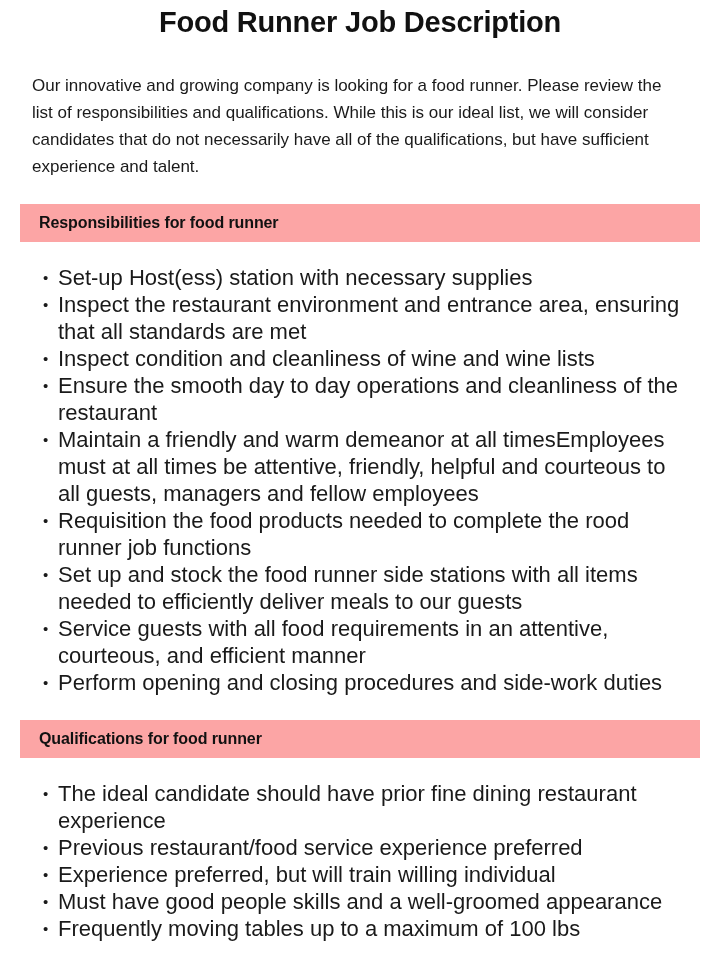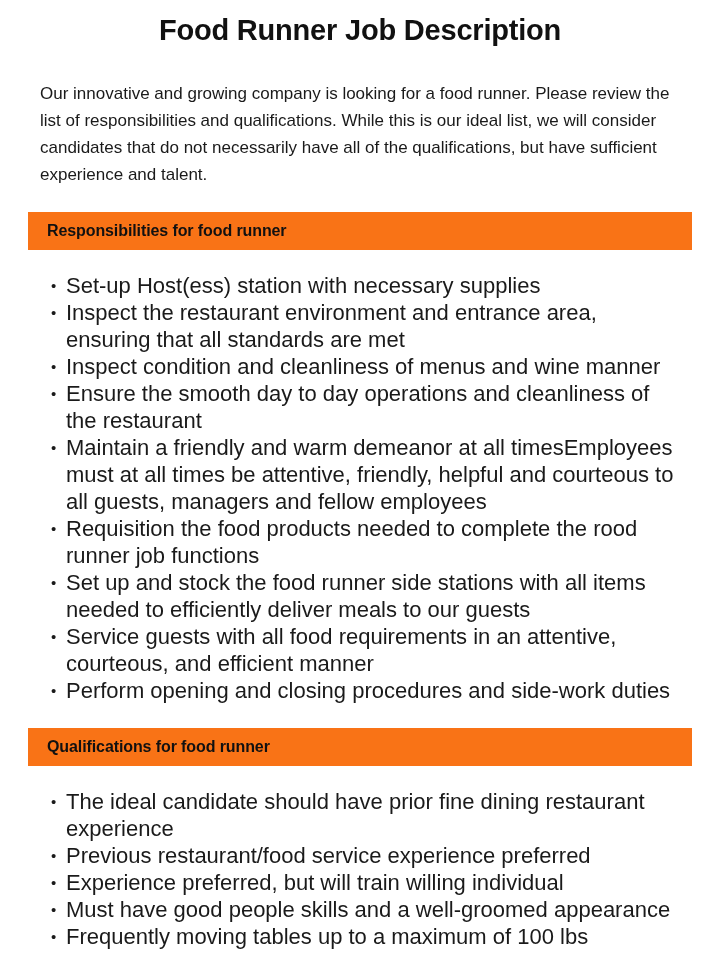--- a/index.html
+++ b/index.html
@@ -12,21 +12,21 @@
     min-height: 976px;
     font-family: "Liberation Sans", sans-serif;
     color: #000000;
     -webkit-font-smoothing: antialiased;
   }
   .page {
     width: 720px;
     min-height: 976px;
     position: relative;
     box-sizing: border-box;
-    padding: 8px;
+    padding: 0;
     background: #ffffff;
   }
   .doc-title {
     font-size: 29px;
     font-weight: bold;
     text-align: center;
     letter-spacing: -0.2px;
     line-height: 34px;
     margin: 0;
     padding: 5px 20px 0 20px;
@@ -36,21 +36,21 @@
     font-size: 17px;
     line-height: 27px;
     margin: 12px;
     padding: 21px 24px 0 20px;
     color: #1a1a1a;
   }
   .section {
     margin: 0;
   }
   .section-header {
-    background: #f97316;
+    background: #fca5a5;
     margin: 24px 20px 0 20px;
     height: 38px;
     display: flex;
     align-items: center;
     padding: 0 0 0 19px;
     box-sizing: border-box;
   }
   .section-header-text {
     font-size: 16px;
     font-weight: bold;
@@ -94,21 +94,21 @@
 
   <p class="intro">Our innovative and growing company is looking for a food runner. Please review the list of responsibilities and qualifications. While this is our ideal list, we will consider candidates that do not necessarily have all of the qualifications, but have sufficient experience and talent.</p>
 
   <div class="section">
     <div class="section-header">
       <span class="section-header-text">Responsibilities for food runner</span>
     </div>
     <ul class="bullet-list first-list">
         <li>Set-up Host(ess) station with necessary supplies</li>
         <li>Inspect the restaurant environment and entrance area, ensuring that all standards are met</li>
-        <li>Inspect condition and cleanliness of menus and wine manner</li>
+        <li>Inspect condition and cleanliness of wine and wine lists</li>
         <li>Ensure the smooth day to day operations and cleanliness of the restaurant</li>
         <li>Maintain a friendly and warm demeanor at all timesEmployees must at all times be attentive, friendly, helpful and courteous to all guests, managers and fellow employees</li>
         <li>Requisition the food products needed to complete the rood runner job functions</li>
         <li>Set up and stock the food runner side stations with all items needed to efficiently deliver meals to our guests</li>
         <li>Service guests with all food requirements in an attentive, courteous, and efficient manner</li>
         <li>Perform opening and closing procedures and side-work duties</li>
       </ul>
   </div>
 
   <div class="section">

